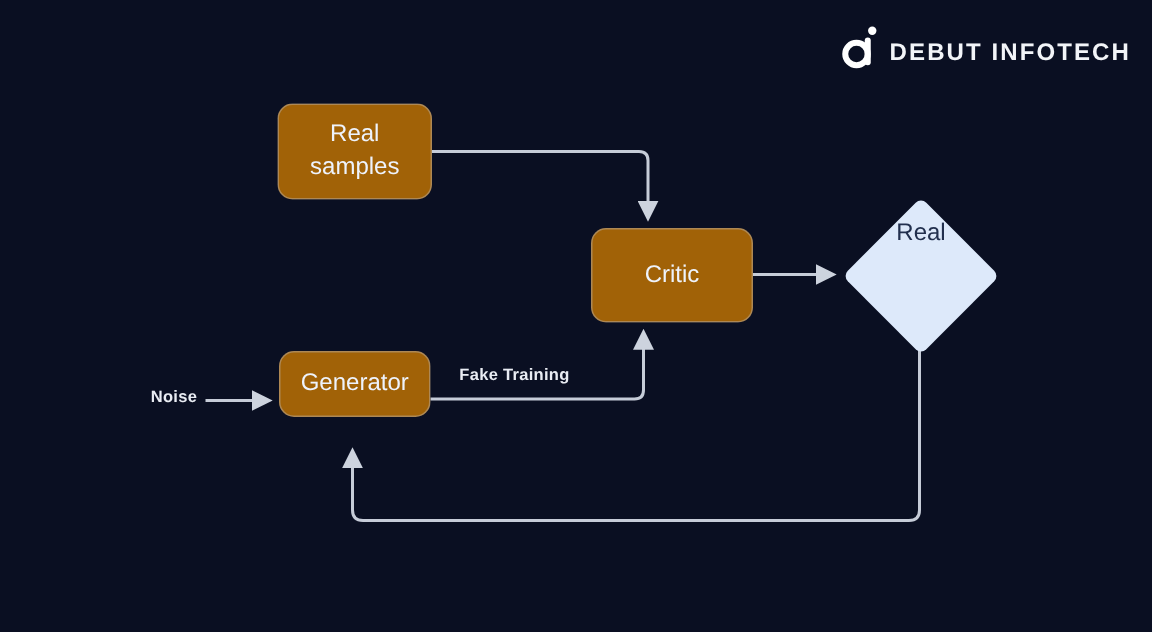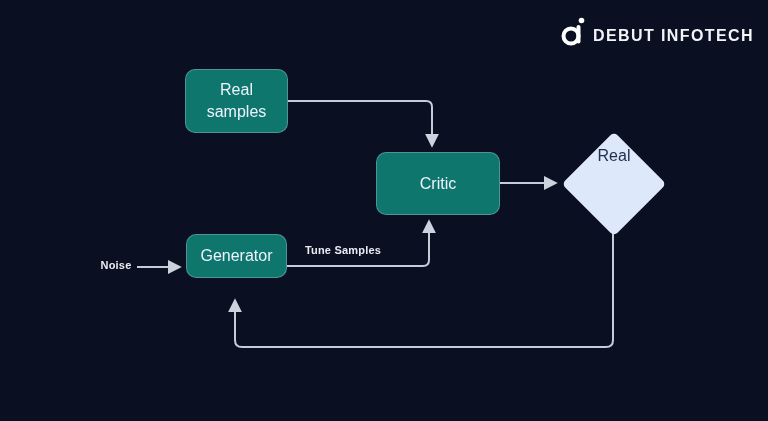--- a/index.html
+++ b/index.html
@@ -9,33 +9,33 @@
     font-family:"Liberation Sans", sans-serif;
     overflow:hidden;
     position:relative;
   }
   .canvas{position:absolute;inset:0;}
   svg.wires{position:absolute;left:0;top:0;}
 
   
   .node{
     position:absolute;
-    background:#0f766e;
+    background:#a16207;
     border:1.5px solid rgba(198,210,230,0.35);
     border-radius:10px;
     color:#eef3fc;
     font-size:16px;
     line-height:1.35;
     display:flex;align-items:center;justify-content:center;
     text-align:center;
     box-sizing:border-box;
     padding:0 8px;
   }
   .node-real-samples{left:185px;top:69px;width:103px;height:64px;}
-  .node-critic{left:376px;top:152px;width:124px;height:63px;}
+  .node-critic{left:394px;top:152px;width:108px;height:63px;}
   .node-generator{left:186px;top:234px;width:101px;height:44px;}
 
   
   .diamond-shape{
     position:absolute;
     left:577px;top:147px;width:74px;height:74px;
     background:#dde9fa;
     border-radius:5px;
     transform:rotate(45deg);
   }
@@ -102,21 +102,21 @@
   <div class="node node-generator">
     <span>Generator</span>
   </div>
 
   <div class="diamond-shape"></div>
   <div class="diamond-label">
     <span>Real</span>
   </div>
 
   <div class="edge-label lbl-noise">Noise</div>
-  <div class="edge-label lbl-fake">Tune Samples</div>
+  <div class="edge-label lbl-fake">Fake Training</div>
 
   <div class="brand">
     <svg width="26" height="32" viewBox="0 0 26 32">
       <circle cx="11" cy="20" r="7.5" fill="none" stroke="#ffffff" stroke-width="4"></circle>
       <rect x="16.5" y="9" width="4" height="18.5" rx="2" fill="#ffffff"></rect>
       <circle cx="21.5" cy="4.5" r="2.8" fill="#ffffff"></circle>
     </svg>
     <span class="brand-text">DEBUT INFOTECH</span>
   </div>
 

